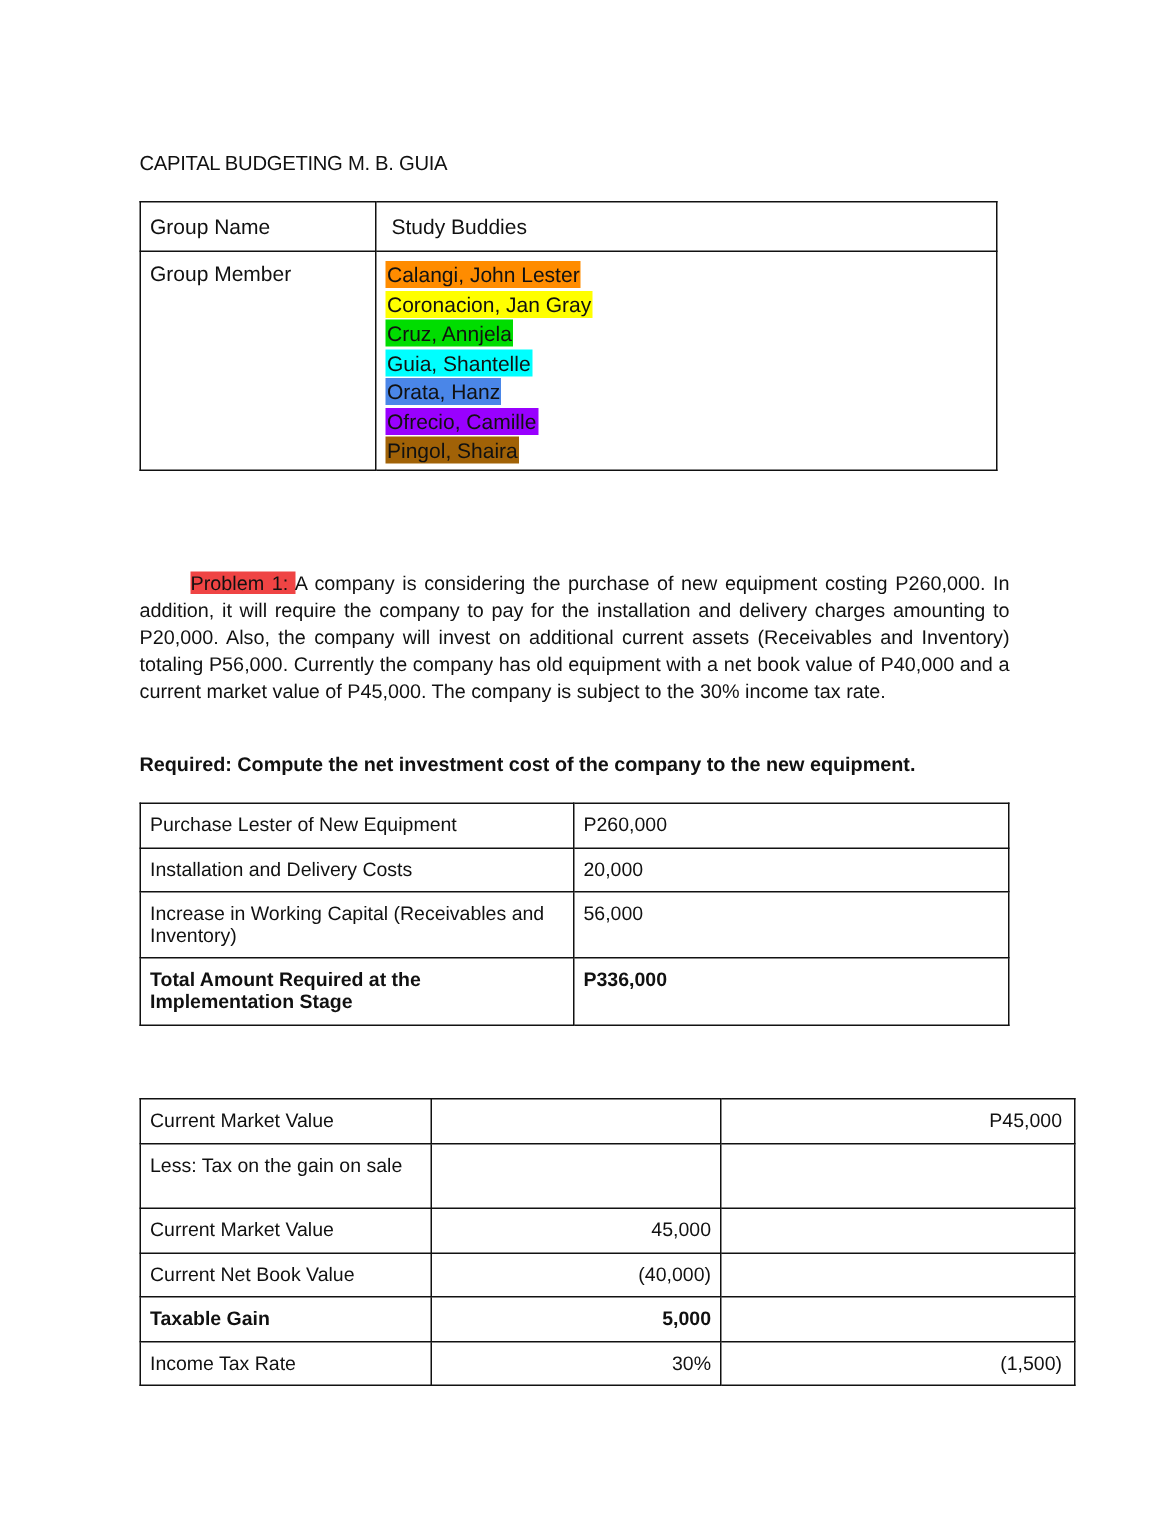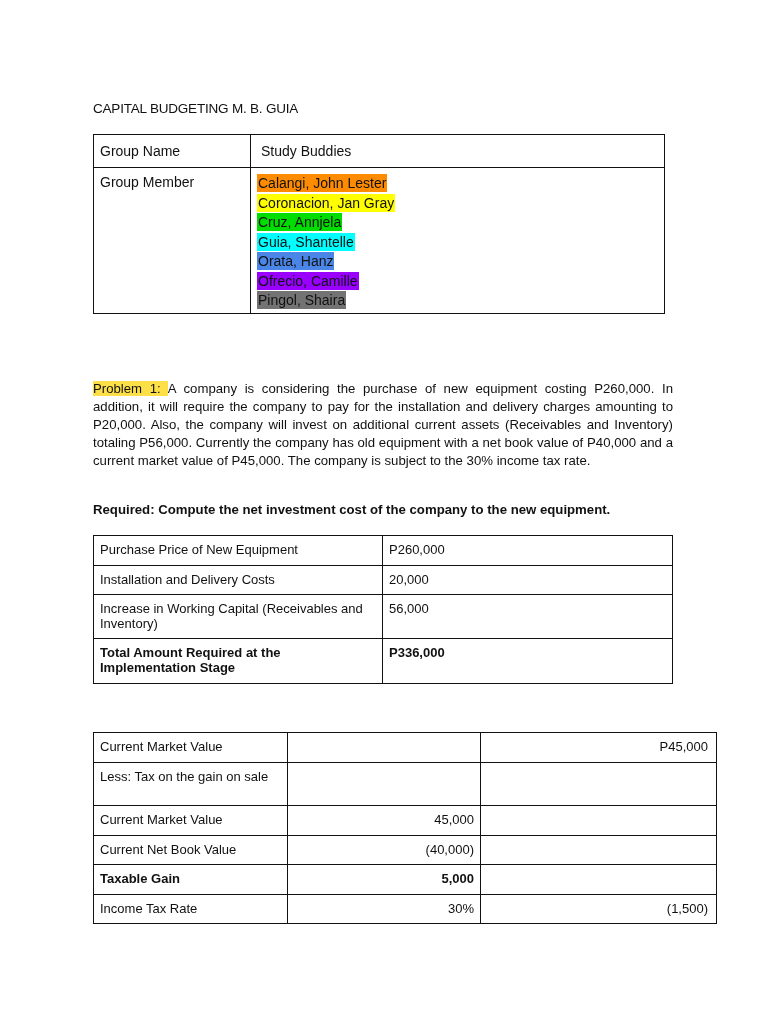--- a/index.html
+++ b/index.html
@@ -63,21 +63,22 @@
     .problem {
       position: absolute;
       left: 93px;
       top: 380px;
       width: 580px;
       font-size: 13.2px;
       line-height: 18px;
       text-align: justify;
     }
     .problem .tag {
-      background: #fde047;
+      background: #ef4444;
+      margin-left: 34px;
     }
     .required {
       position: absolute;
       left: 93px;
       top: 502px;
       font-size: 13.2px;
       font-weight: bold;
     }
     .cost-table {
       left: 93px;
@@ -129,34 +130,34 @@
   </tr>
   <tr class="r3">
     <td class="lbl">Group Member</td>
     <td class="val member-wrap">
       <div><span class="member" style="background:#ff8c00">Calangi, John Lester</span></div>
       <div><span class="member" style="background:#ffff00">Coronacion, Jan Gray</span></div>
       <div><span class="member" style="background:#00dd00">Cruz, Annjela</span></div>
       <div><span class="member" style="background:#00ffff">Guia, Shantelle</span></div>
       <div><span class="member" style="background:#4a86e8">Orata, Hanz</span></div>
       <div><span class="member" style="background:#9900ff">Ofrecio, Camille</span></div>
-      <div><span class="member" style="background:#737373">Pingol, Shaira</span></div>
+      <div><span class="member" style="background:#a16207">Pingol, Shaira</span></div>
     </td>
   </tr>
 </tbody>
   </table>
 
 <div class="problem"><span class="tag">Problem 1: </span><span>A company is considering the purchase of new equipment costing P260,000. In addition, it will require the company to pay for the installation and delivery charges amounting to P20,000. Also, the company will invest on additional current assets (Receivables and Inventory) totaling P56,000. Currently the company has old equipment with a net book value of P40,000 and a current market value of P45,000. The company is subject to the 30% income tax rate.</span></div>
 
 <div class="required">Required: Compute the net investment cost of the company to the new equipment.</div>
 
 <table class="cost-table">
   <tbody>
       <tr class="h1">
-    <td class="c1">Purchase Price of New Equipment</td>
+    <td class="c1">Purchase Lester of New Equipment</td>
     <td class="c2">P260,000</td>
   </tr>
   <tr class="h2">
     <td class="c1">Installation and Delivery Costs</td>
     <td class="c2">20,000</td>
   </tr>
   <tr class="h3">
     <td class="c1">Increase in Working Capital (Receivables and Inventory)</td>
     <td class="c2">56,000</td>
   </tr>

